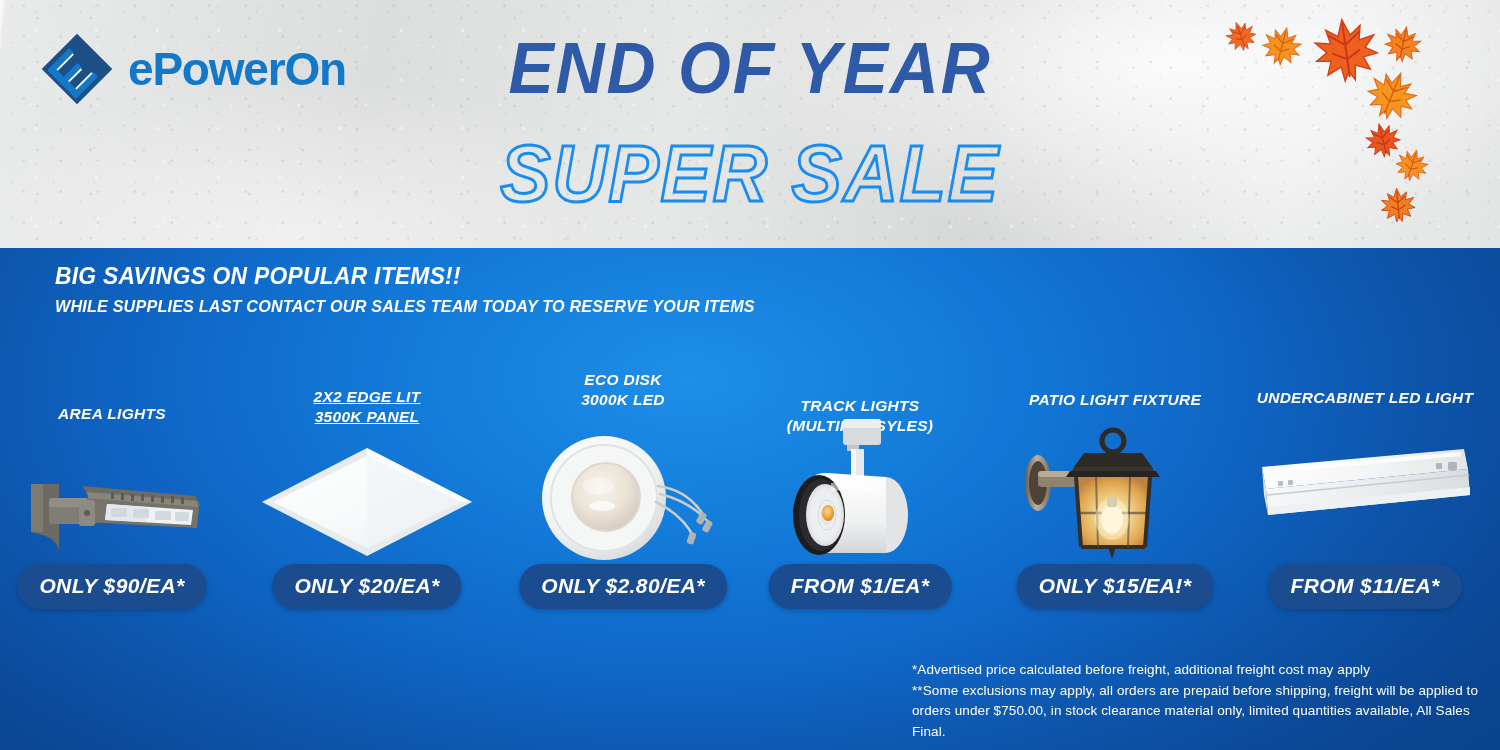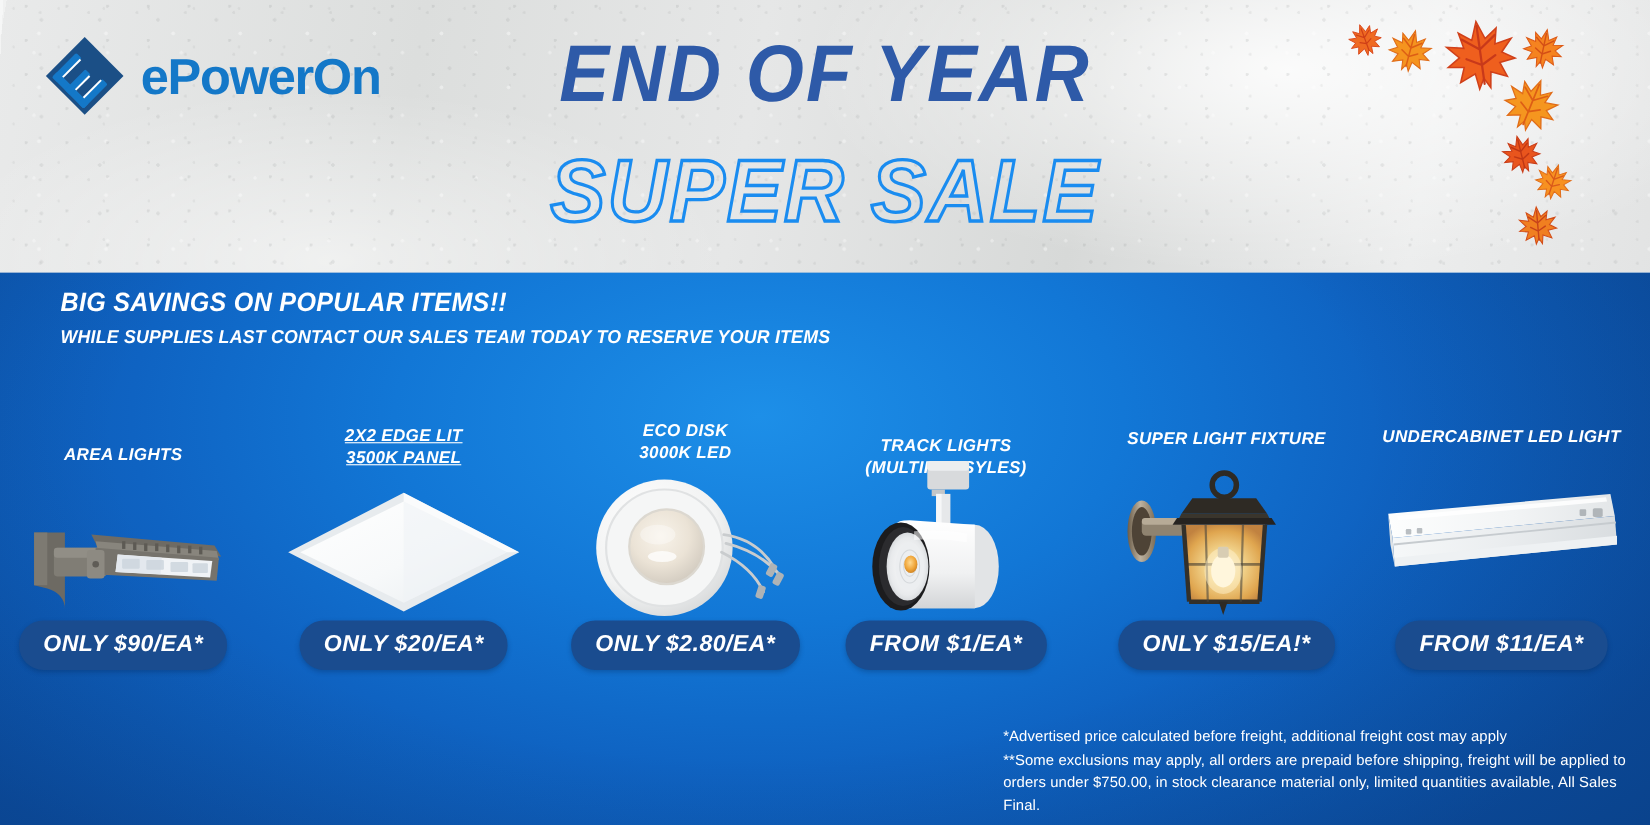--- a/index.html
+++ b/index.html
@@ -287,21 +287,21 @@
 
         <polygon points="125,20 219,66 125,112 31,66" fill="url(#panelFace)"></polygon>
 
         <polygon points="125,20 219,66 125,112" fill="#eff2f5" opacity=".55"></polygon>
         <polygon points="125,12 230,66 219,66 125,20" fill="#ffffff" opacity=".8"></polygon>
       </svg>
       <div class="p-pill" style="top:316px;">ONLY $20/EA*</div>
     </div>
 
     <div class="product" style="left:498px; top:0;">
-      <div class="p-label" style="top:134px;">
+      <div class="p-label" style="top:122px;">
         <span>ECO DISK</span><br>
         <span>3000K LED</span>
       </div>
       <svg class="p-img" style="top:180px; height:140px;" viewBox="0 0 250 140">
         <defs>
           <radialGradient id="diskOuter" cx="38%" cy="32%" r="72%">
             <stop offset="0%" stop-color="#ffffff"></stop>
             <stop offset="70%" stop-color="#f1f2f2"></stop>
             <stop offset="100%" stop-color="#d9dbdc"></stop>
           </radialGradient>
@@ -381,21 +381,21 @@
         </g>
 
         <ellipse cx="93" cy="100" rx="6" ry="8" fill="url(#trkLed)"></ellipse>
 
         <path d="M96 70 Q124 68 144 72 L144 80 Q120 76 96 78 Z" fill="#ffffff" opacity=".55"></path>
       </svg>
       <div class="p-pill" style="top:316px;">FROM $1/EA*</div>
     </div>
 
     <div class="product" style="left:990px; top:0;">
-      <div class="p-label" style="top:142px;">SUPER LIGHT FIXTURE</div>
+      <div class="p-label" style="top:142px;">PATIO LIGHT FIXTURE</div>
       <svg class="p-img" style="top:175px; height:145px;" viewBox="0 0 250 145">
         <defs>
           <radialGradient id="glow" cx="50%" cy="55%" r="60%">
             <stop offset="0%" stop-color="#fff6d8"></stop>
             <stop offset="38%" stop-color="#fbd88a"></stop>
             <stop offset="78%" stop-color="#e8a84a"></stop>
             <stop offset="100%" stop-color="#c8833a"></stop>
           </radialGradient>
           <linearGradient id="wallplate" x1="0" y1="0" x2="1" y2="0">
             <stop offset="0%" stop-color="#6b5c48"></stop>

